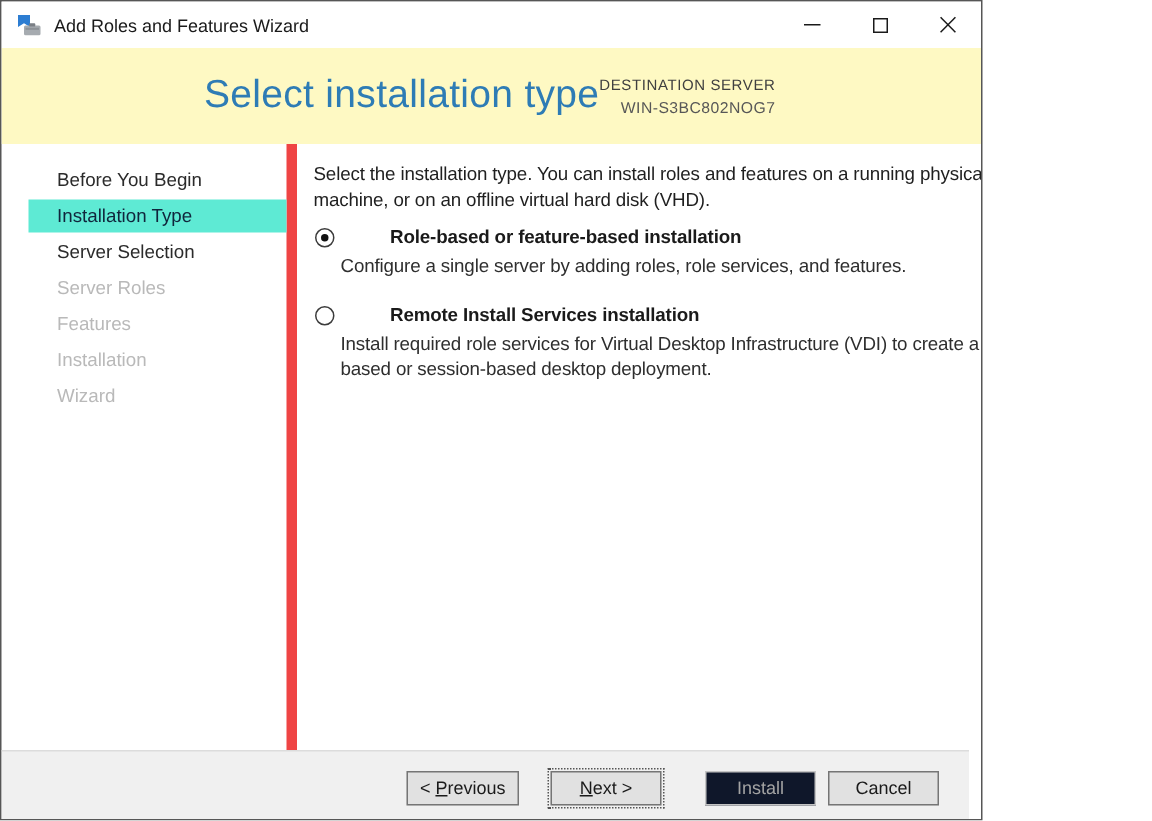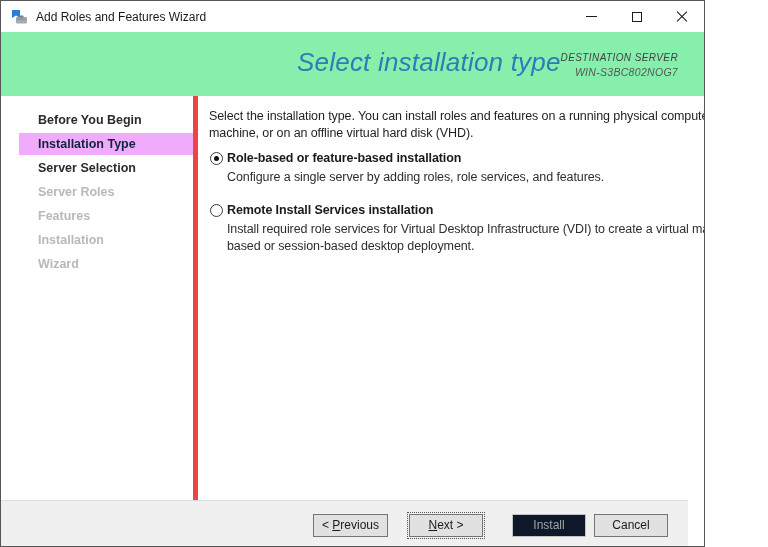--- a/index.html
+++ b/index.html
@@ -1,19 +1,19 @@
 <!DOCTYPE html>
 <html><head>
 <meta charset="utf-8">
 <style>
   * { margin: 0; padding: 0; box-sizing: border-box; }
   html, body { width: 768px; height: 547px; font-family: "Liberation Sans", "DejaVu Sans", sans-serif; background: #fff; }
 
   .window {
-    width: 705px; height: 547px;
+    width: 655px; height: 547px;
     border: 1px solid #565656;
     background: #fff;
     position: relative;
     overflow: hidden;
   }
 
   
   .titlebar {
     height: 31px;
     background: #fff;
@@ -30,25 +30,24 @@
   .glyph-close { width: 12px; height: 12px; position: relative; }
   .glyph-close::before, .glyph-close::after {
     content: ""; position: absolute; left: -1px; top: 5px; width: 14px; height: 1px; background: #1a1a1a;
   }
   .glyph-close::before { transform: rotate(45deg); }
   .glyph-close::after  { transform: rotate(-45deg); }
 
   
   .header {
     height: 64px;
-    background: #86efac;
+    background: #fef9c3;
     display: flex;
-    justify-content: flex-end;
+    justify-content: center;
     padding: 13px 26px 0 24px;
-    font-style: italic;
   }
   .page-title {
     font-size: 26px;
     font-weight: 300;
     color: #2e7cb5;
     line-height: 34px;
     letter-spacing: 0.2px;
   }
   .destination {
     text-align: right;
@@ -57,35 +56,34 @@
   }
   .destination .dest-label { font-size: 10px; color: #404040; letter-spacing: 0.4px; }
   .destination .dest-name  { font-size: 10.5px; color: #575757; letter-spacing: 0.3px; }
 
   
   .body { display: flex; height: 404px; }
 
   .sidebar {
     width: 197px;
     flex: 0 0 197px;
-    border-right: 5px solid #ef4444;
+    border-right: 7px solid #ef4444;
     padding-top: 13px;
-    font-weight: bold;
   }
   .nav-item {
     height: 22px;
     line-height: 22px;
     margin: 0 0 2px 18px;
     padding-left: 19px;
     font-size: 12.5px;
     color: #2b2b2b;
     white-space: nowrap;
     cursor: default;
   }
-  .nav-item.selected { background: #f0abfc; color: #10253c; }
+  .nav-item.selected { background: #5eead4; color: #10253c; }
   .nav-item.disabled { color: #b9b9b9; }
 
   .content { flex: 1 1 auto; padding: 12px 0 0 11px; }
   .intro {
     font-size: 12.5px;
     color: #1f1f1f;
     line-height: 1.34;
     width: 556px;
     letter-spacing: -0.1px;
     margin-bottom: 8px;
@@ -110,34 +108,35 @@
     border-radius: 50%;
     background: #111;
   }
   .option-label {
     font-size: 12.5px;
     font-weight: bold;
     color: #1a1a1a;
     line-height: 17px;
     letter-spacing: -0.1px;
     cursor: default;
+    margin-left: 33px;
   }
   .option-desc {
     font-size: 12.5px;
     color: #2e2e2e;
     line-height: 1.34;
     letter-spacing: -0.1px;
     margin: 2px 0 0 18px;
     width: 548px;
   }
 
   
   .footer {
     position: absolute;
-    left: 0; right: 16px; bottom: 0;
+    left: 0; right: 8px; bottom: 0;
     height: 46px;
     background: #f0f0f0;
     border-top: 1px solid #dcdcdc;
     display: flex;
     align-items: center;
     justify-content: flex-end;
     padding: 4px 20px 0 0;
   }
   .btn {
     min-width: 74px;

